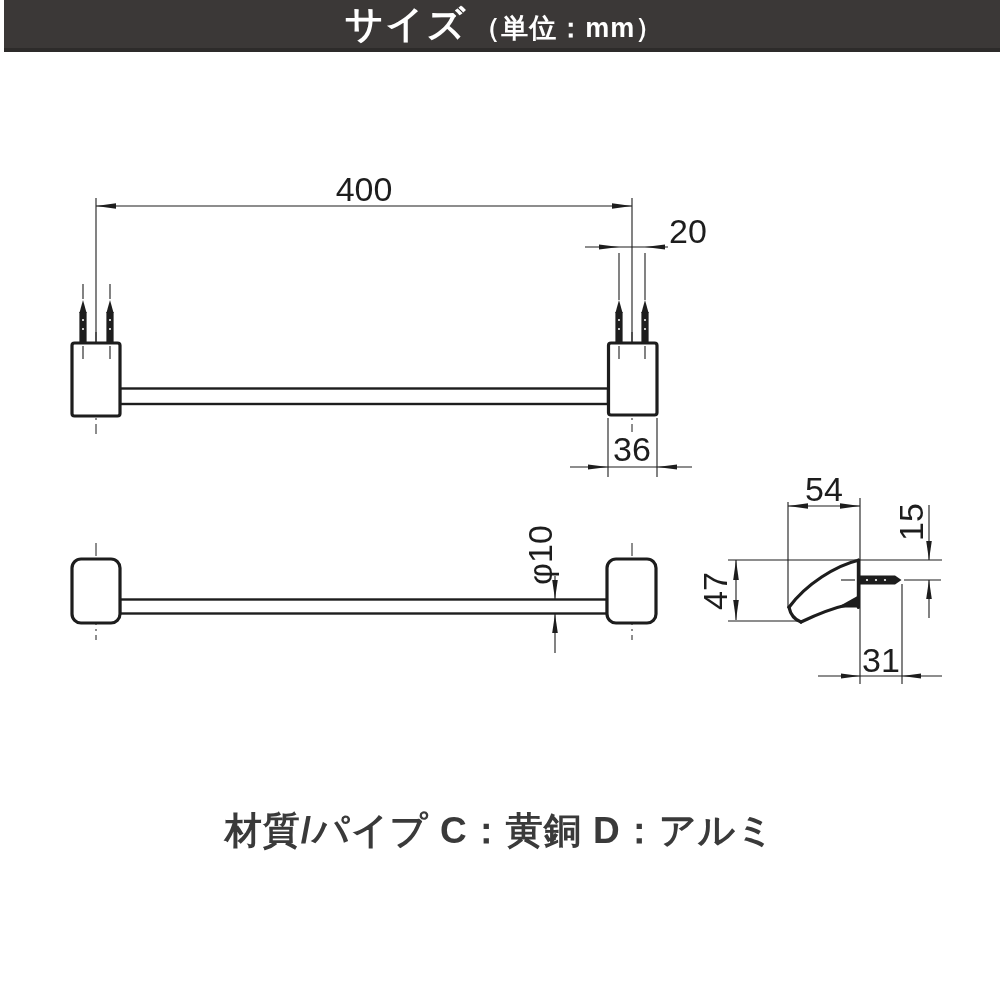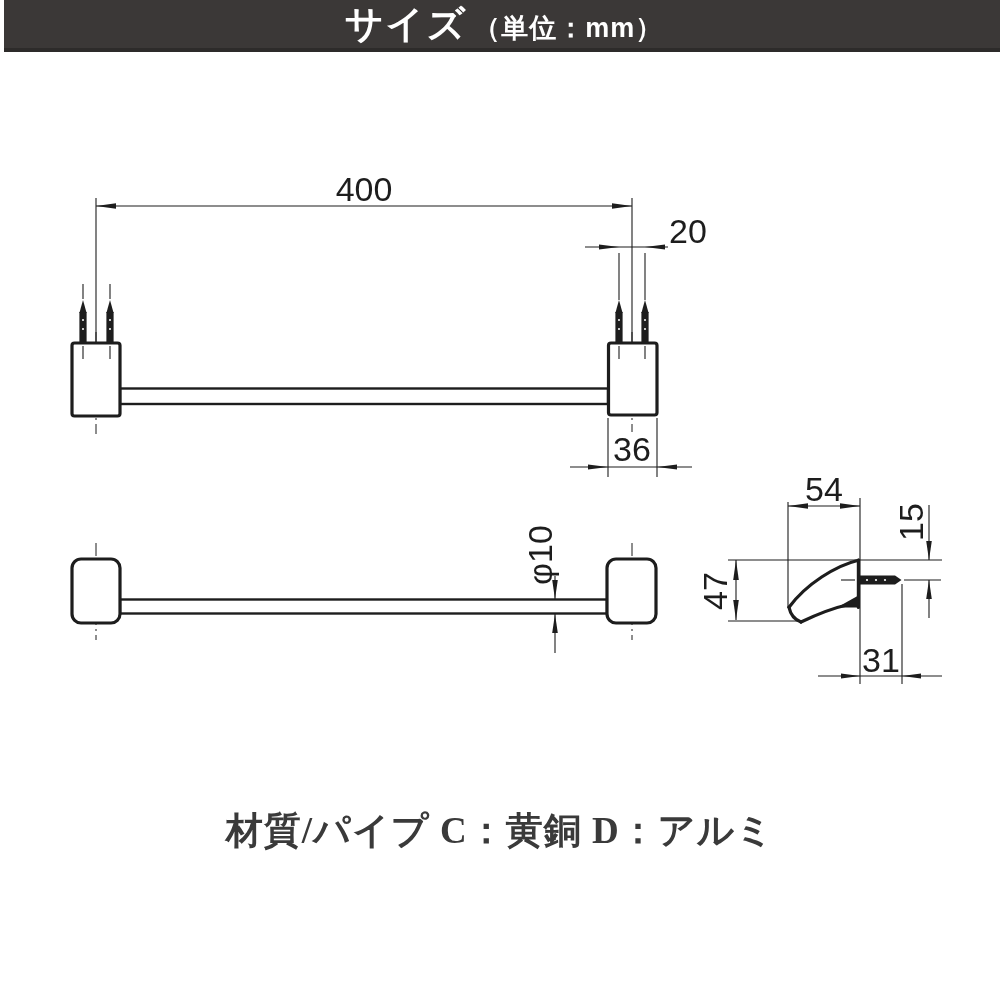--- a/index.html
+++ b/index.html
@@ -22,21 +22,20 @@
     display:inline-block;font-size:27px;font-weight:bold;
     vertical-align:baseline;margin-left:6px;letter-spacing:1px;
   }
   .drawing{
     position:absolute;top:0;left:0;width:1000px;height:1000px;
   }
   .footer-note{
     position:absolute;top:806px;left:0;width:1000px;
     text-align:center;font-size:37px;font-weight:bold;color:#3a3a3a;
     letter-spacing:1px;
-    font-family:Liberation Serif, serif;
   }
   svg text{
     font-family:"Liberation Sans",sans-serif;
     fill:#1d1d1d;font-size:34px;
   }
   .ln{stroke:#1d1d1d;stroke-width:1.1;fill:none;}
   .cl{stroke:#1d1d1d;stroke-width:1;fill:none;stroke-dasharray:13 4 2 4;}
   .thick{stroke:#1d1d1d;stroke-width:3.2;fill:#ffffff;}
   .thickpath{stroke:#1d1d1d;stroke-width:3.2;fill:none;stroke-linecap:round;}
   .mid{stroke:#1d1d1d;stroke-width:2.4;fill:#ffffff;}

